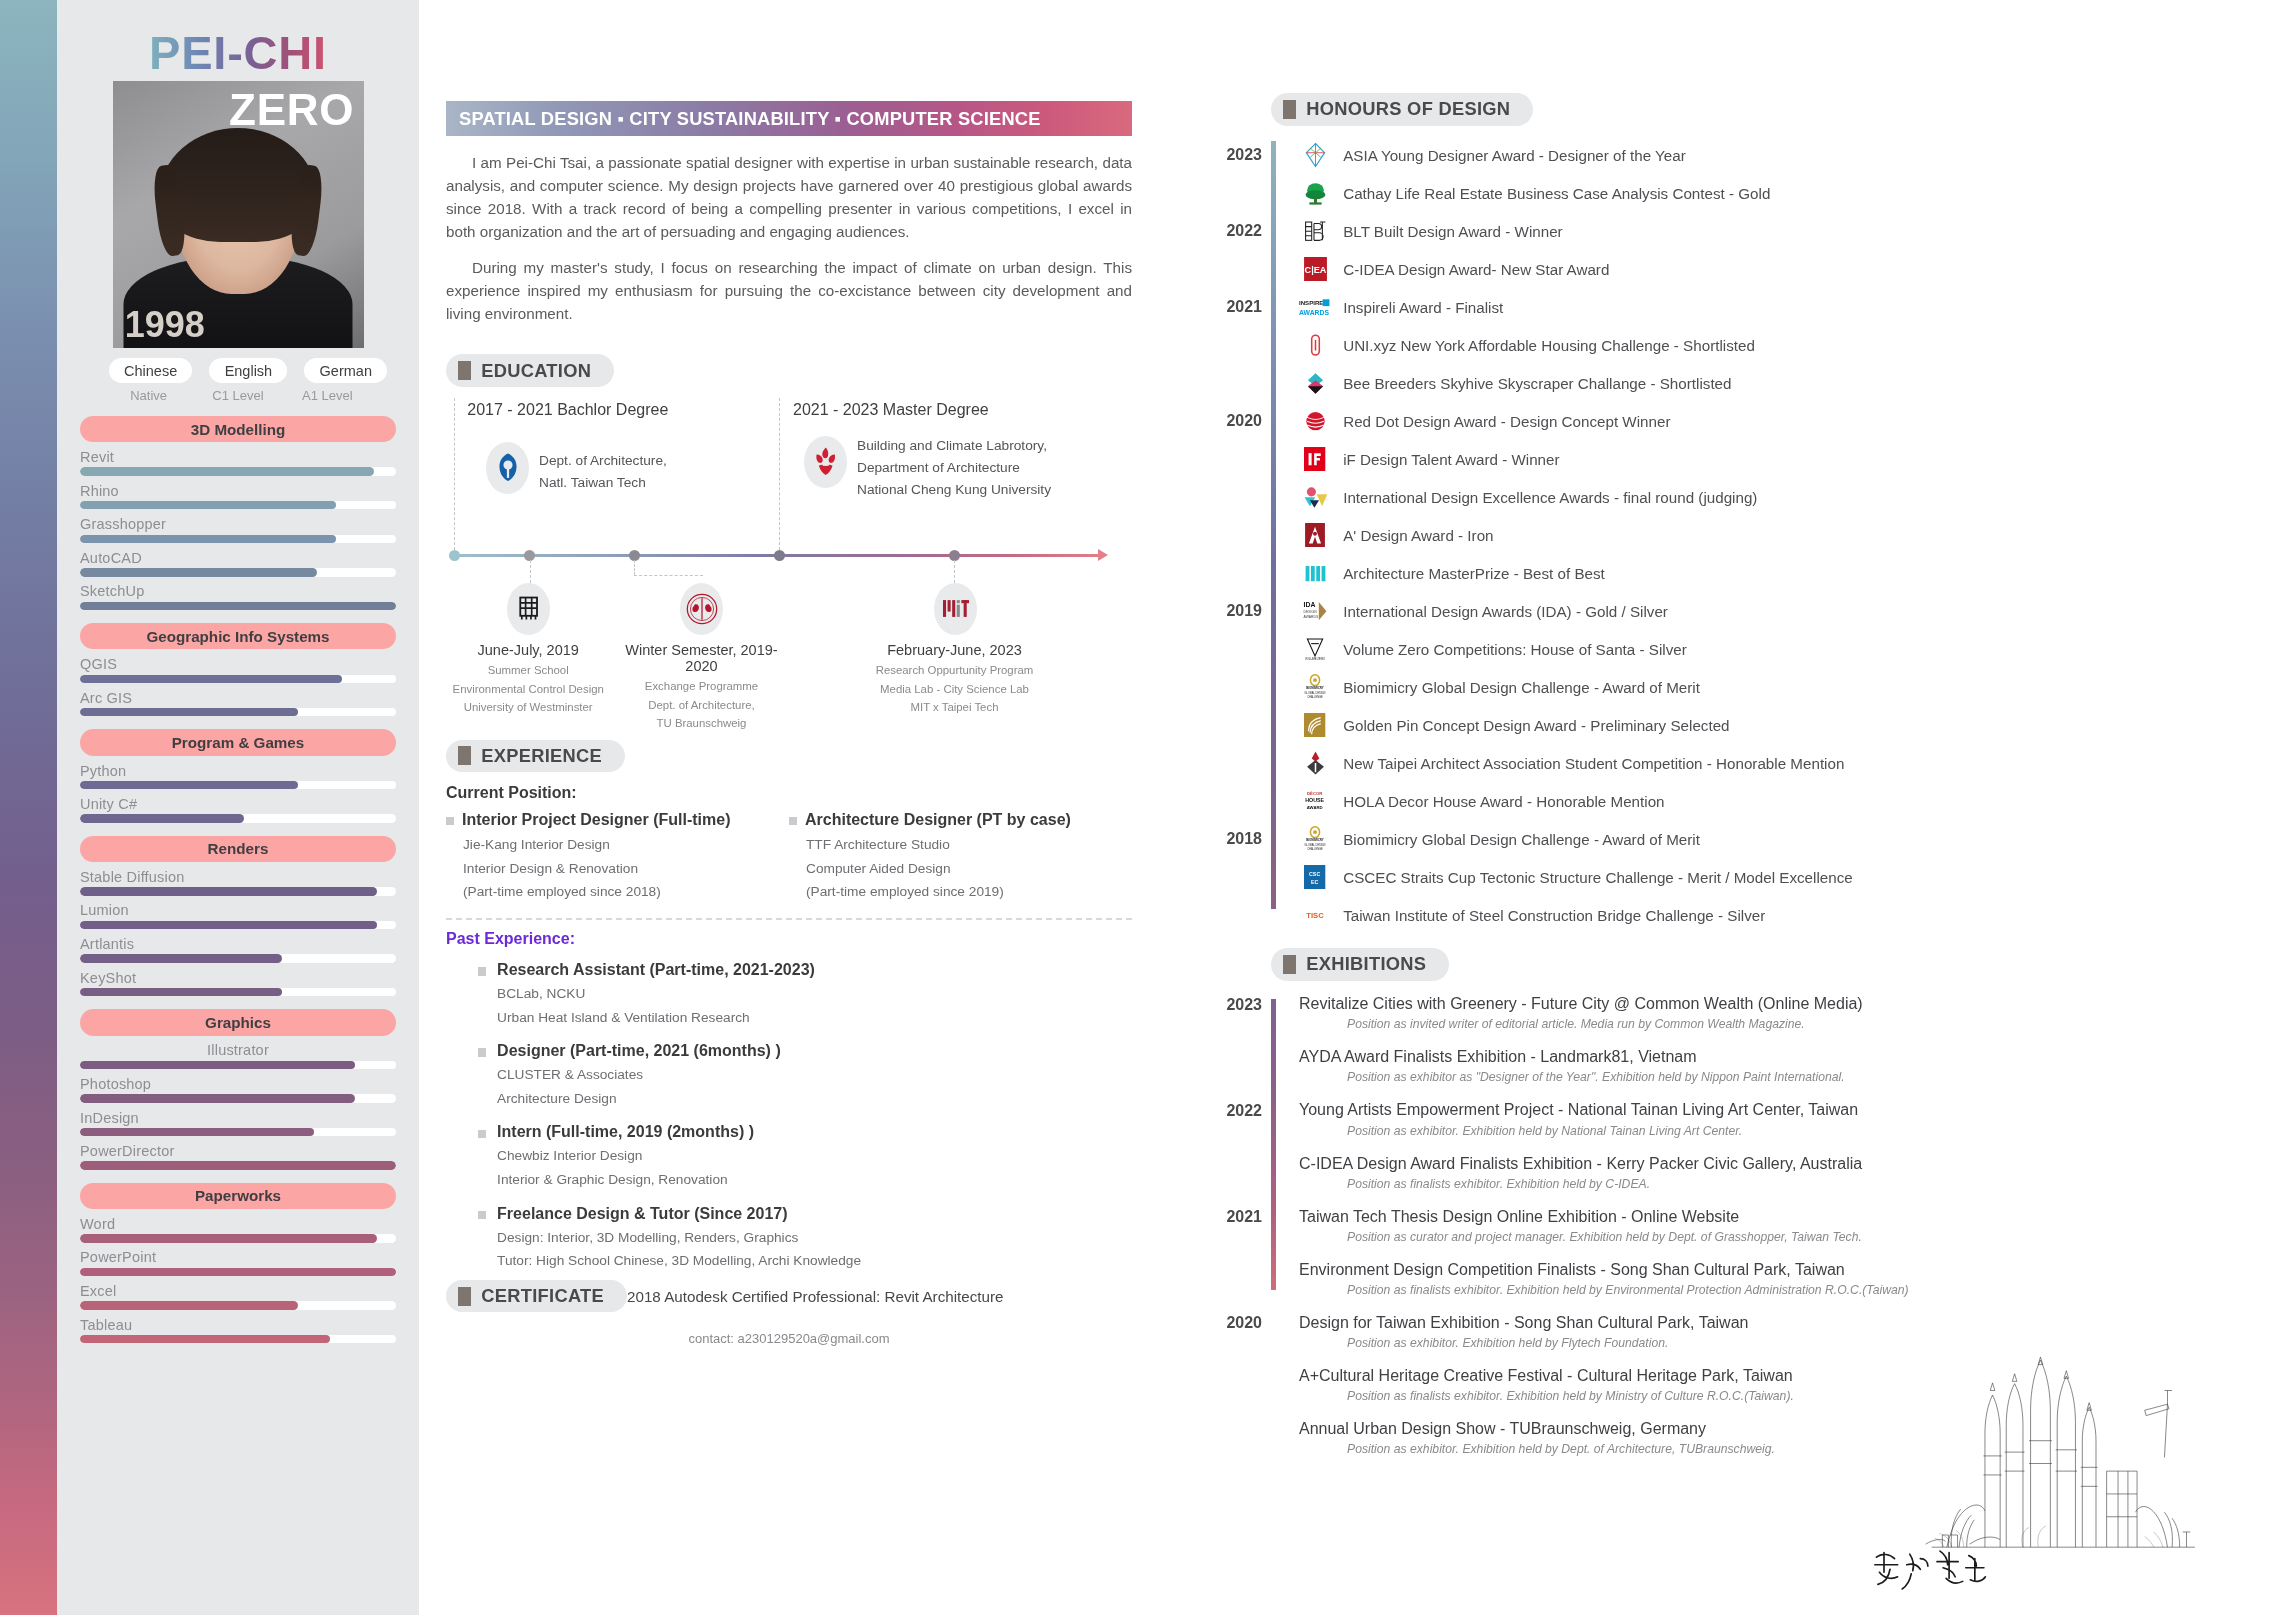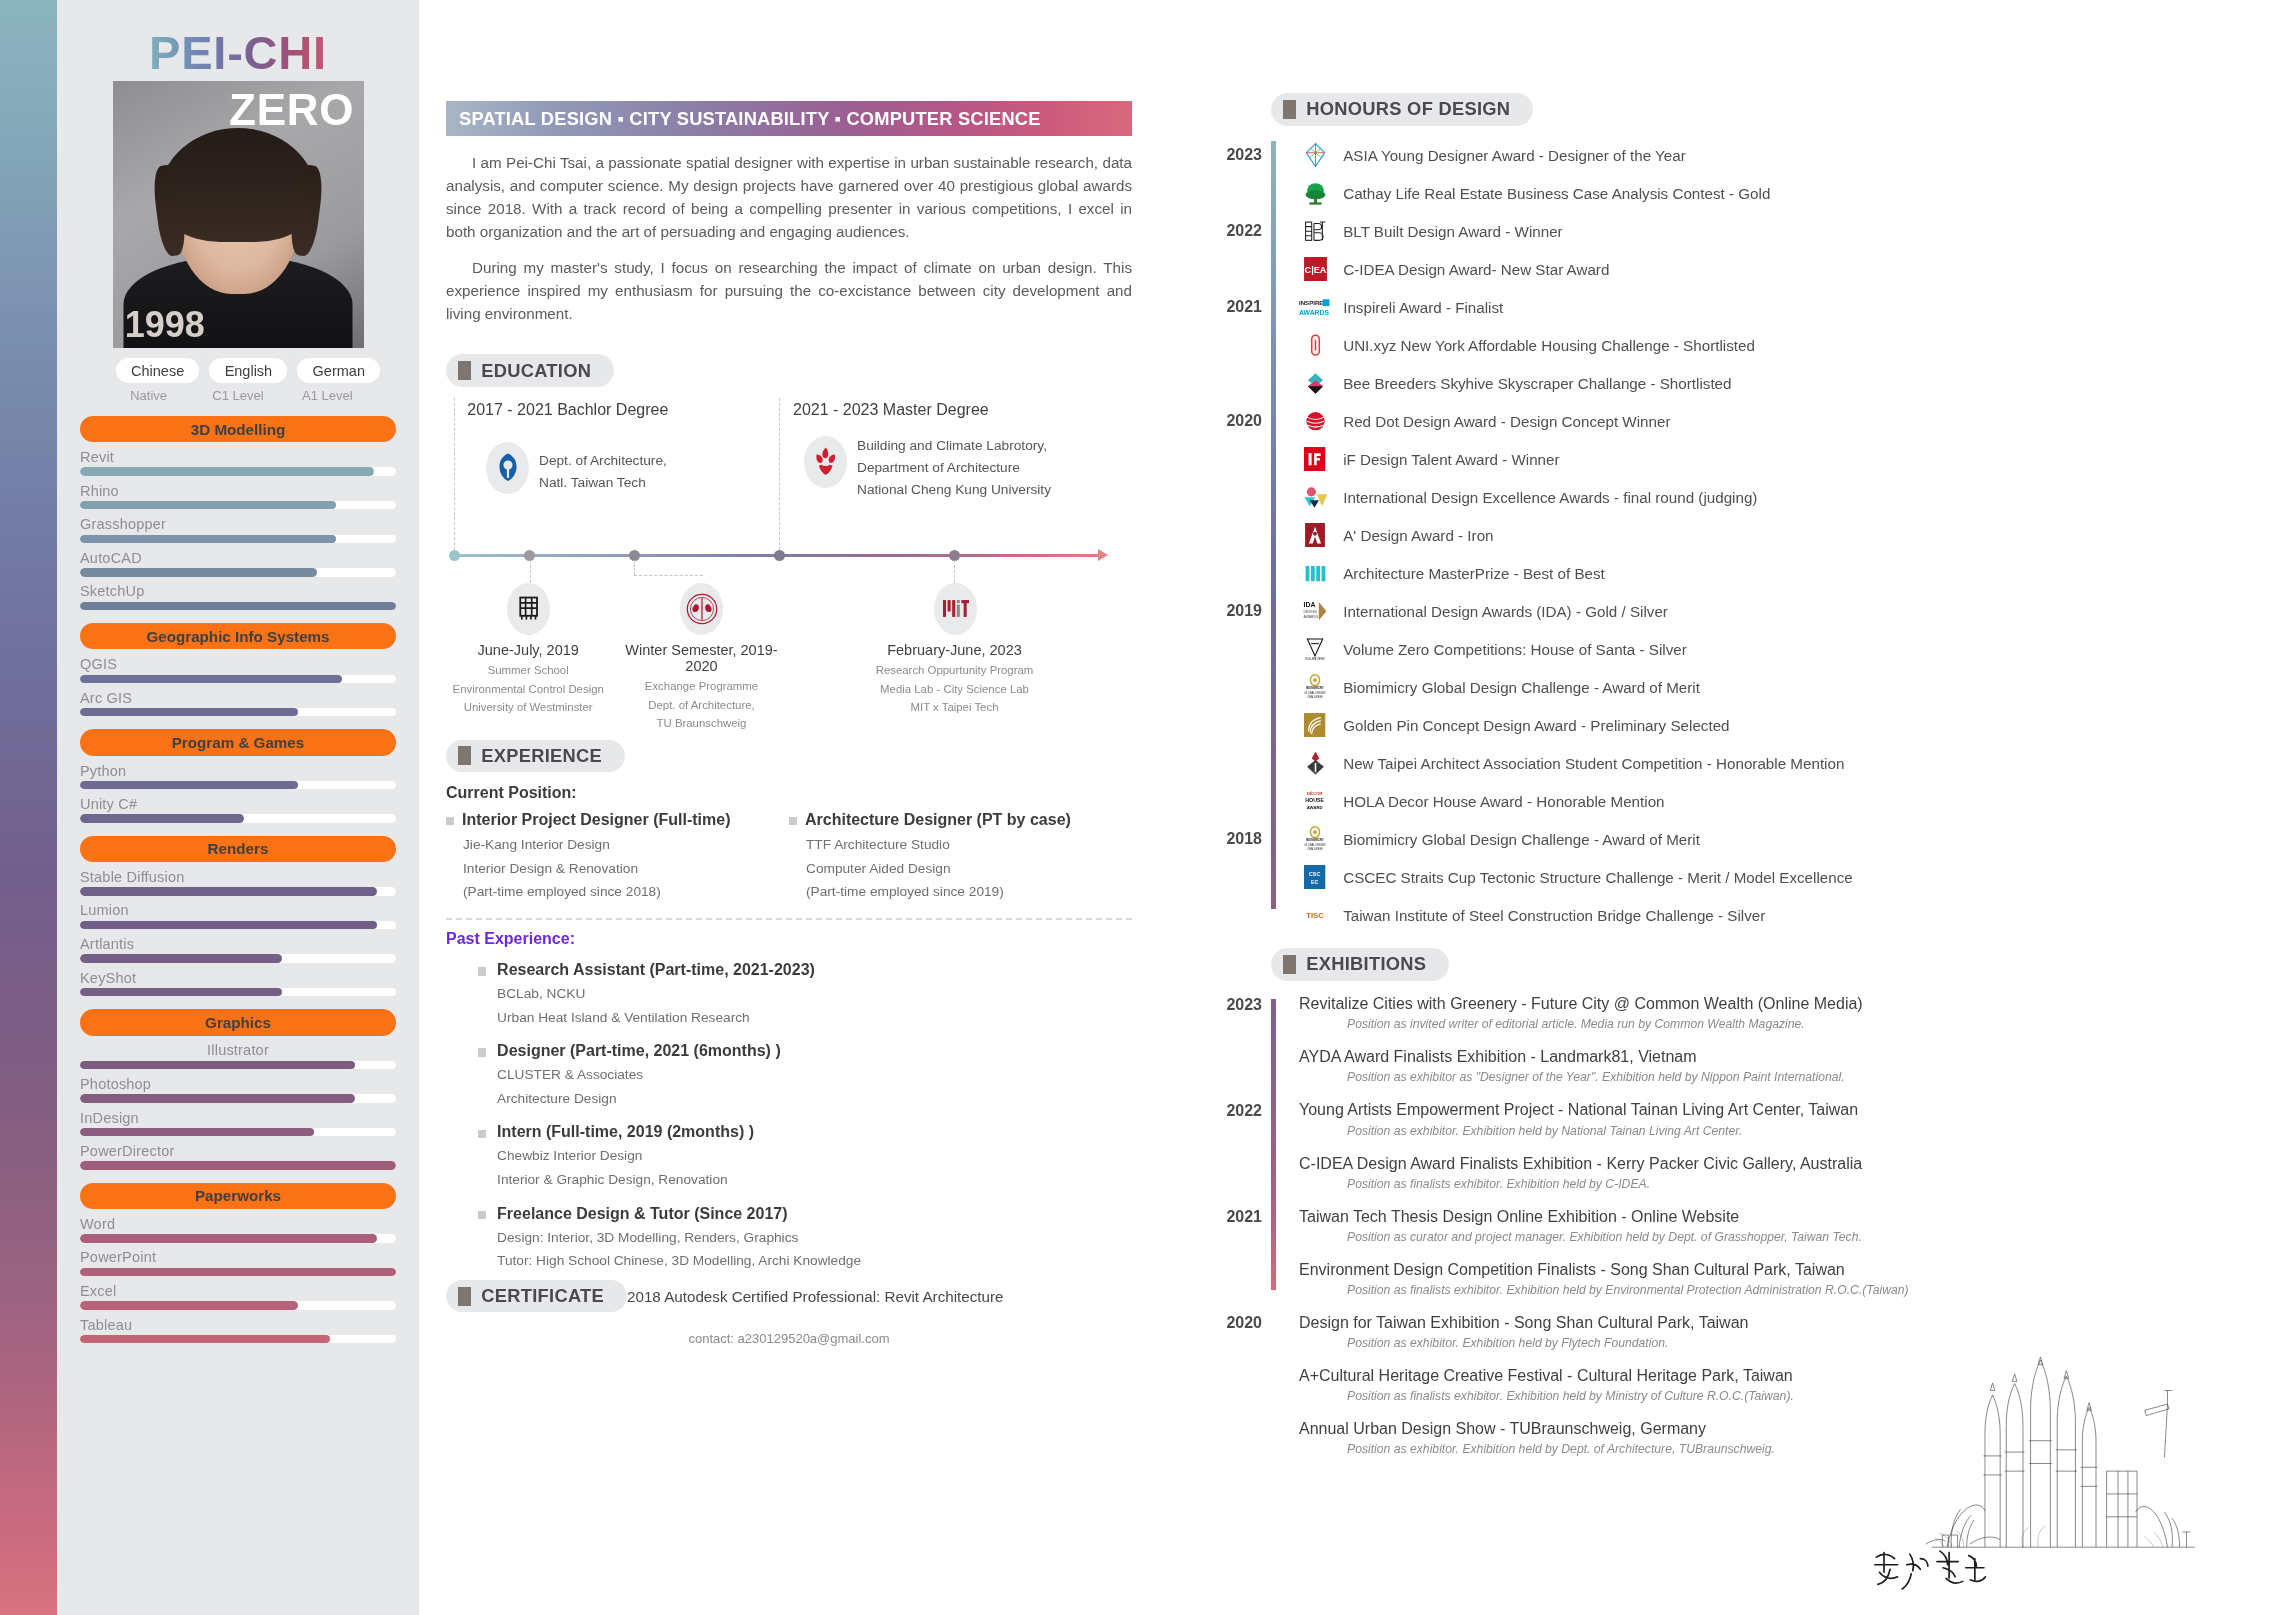--- a/index.html
+++ b/index.html
@@ -68,30 +68,30 @@
   .last-name {
     position: absolute; right: 9.1px; top: 7.6px;
     font-size: 44px; font-weight: 800; color: #ffffff; letter-spacing: 0.8px;
     line-height: 1;
   }
   .birth-year {
     position: absolute; left: 12.2px; bottom: 4.6px;
     font-size: 36px; font-weight: 800; color: #d6cfc7; letter-spacing: 0px;
     line-height: 1;
   }
-  .lang-row { display: flex; justify-content: center; gap: 10px; margin-top: 10.7px; padding-left: 20px; }
+  .lang-row { display: flex; justify-content: center; gap: 17px; margin-top: 10.7px; padding-left: 20px; }
   .lang-pill {
     background: #ffffff; border-radius: 23px; padding: 4.6px 15.2px;
     font-size: 14.5px; color: #3f3f42; font-weight: 500;
   }
   .lang-levels { display: flex; justify-content: center; gap: 8.4px; margin-top: 4.6px; }
   .lang-level { width: 81px; text-align: center; font-size: 13px; color: #9a9a9d; }
 
   .cat-pill {
-    background: #f97316; border-radius: 23px; margin: 13px 23px 0 23px;
+    background: #fca5a5; border-radius: 23px; margin: 13px 23px 0 23px;
     text-align: center; padding: 4.6px 0; font-size: 15.2px;
     color: #3f3f42; font-weight: 600;
   }
   .skill { margin: 6.9px 23px 0 23px; }
   .skill-name { font-size: 14.5px; color: #8e8e92; margin-bottom: 2.3px; letter-spacing: 0.2px; }
   .skill-name.center { text-align: center; }
   .bar-track {
     height: 8.4px; background: #ffffff; border-radius: 6.1px; overflow: hidden;
   }
   .bar-fill { height: 100%; border-radius: 6.1px; }

